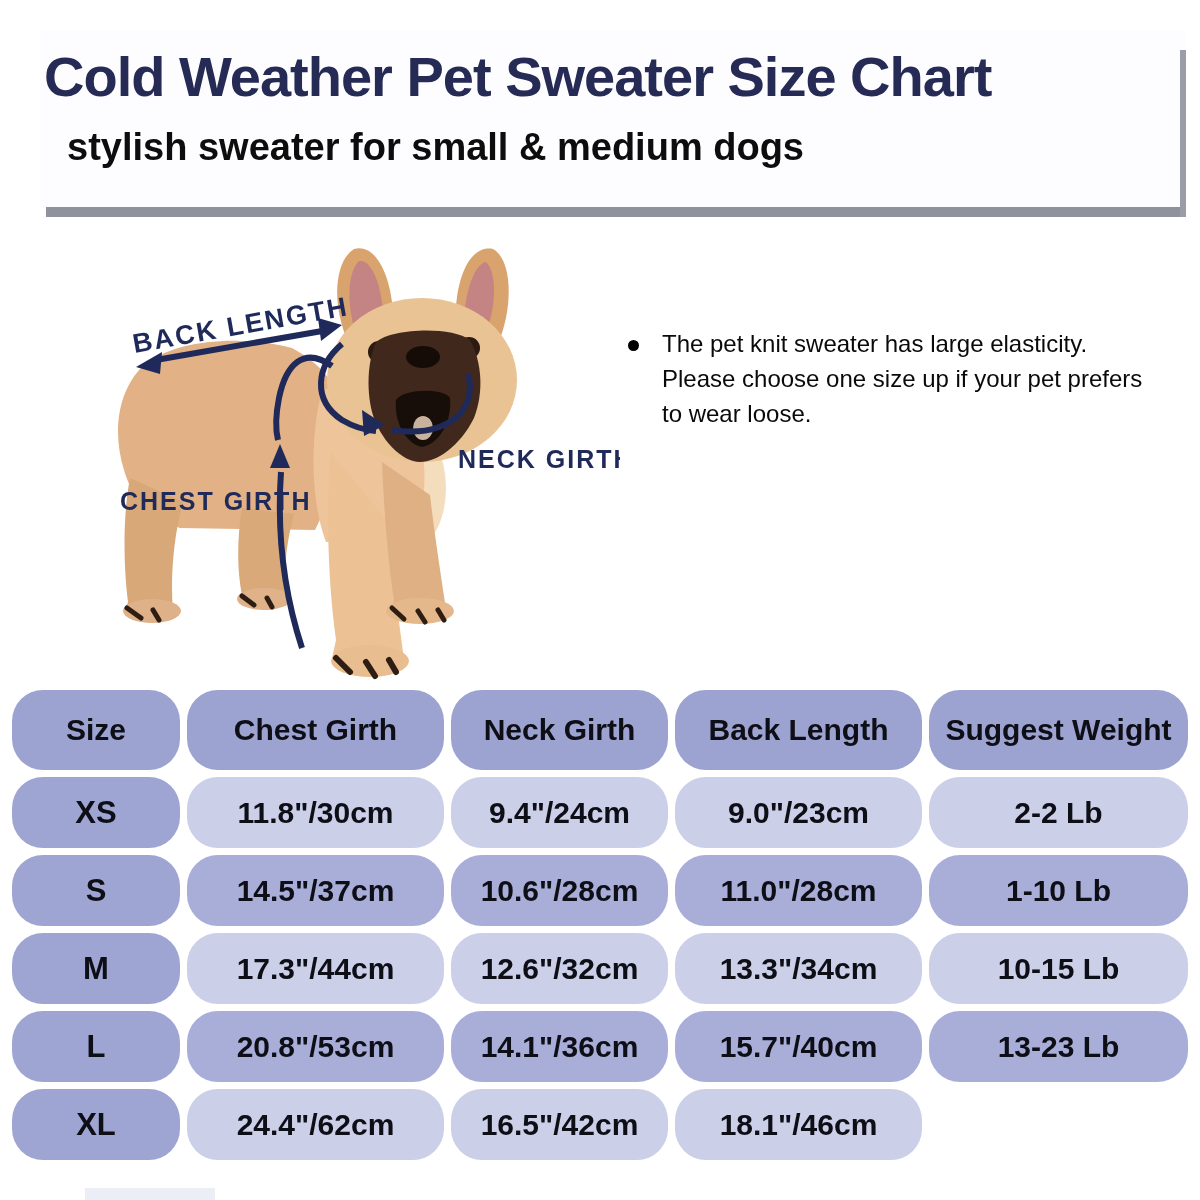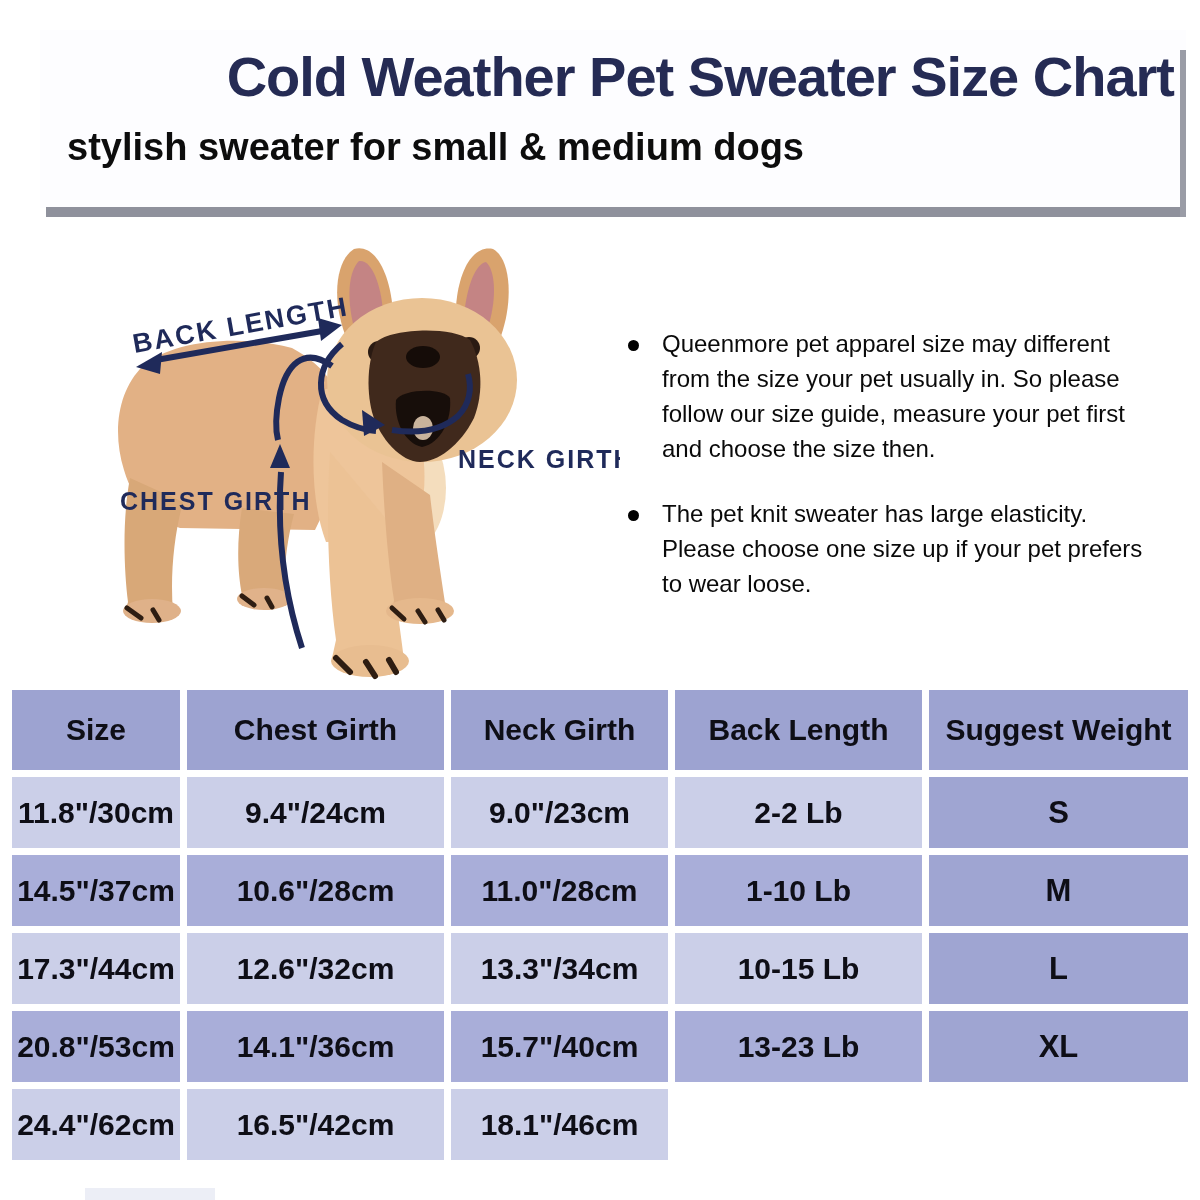--- a/index.html
+++ b/index.html
@@ -6,21 +6,20 @@
   body{
     width:1200px;height:1200px;position:relative;overflow:hidden;
     background:#ffffff;font-family:"Liberation Sans",sans-serif;
   }
   
   .header-box{position:absolute;left:40px;top:30px;width:1146px;height:178px;background:#fdfdff;}
   .page-title{
     position:absolute;left:4px;top:14px;width:1130px;
     font-size:56px;font-weight:bold;letter-spacing:-1px;color:#252b54;
     white-space:nowrap;
-    text-align:right;
   }
   .page-subtitle{
     position:absolute;left:3px;top:96px;
     font-size:38px;font-weight:bold;color:#0d0d0d;white-space:nowrap;margin-left:24px;
   }
   .shadow-bottom{position:absolute;left:46px;top:207px;width:1140px;height:10px;background:#8f919c;}
   .shadow-right{position:absolute;left:1180px;top:50px;width:6px;height:167px;background:#9a9ca6;}
   
   .dog-svg{position:absolute;left:80px;top:240px;width:540px;height:450px;}
   .ann-text{fill:#1f2a5a;font-family:"Liberation Sans",sans-serif;font-weight:bold;letter-spacing:2px;}
@@ -34,21 +33,21 @@
   
   .size-table{
     position:absolute;left:12px;top:690px;
     display:grid;
     grid-template-columns:168px 257px 217px 247px 259px;
     grid-template-rows:80px 71px 71px 71px 71px 71px;
     gap:7px;
   }
   .cell{
     display:flex;align-items:center;justify-content:center;
-    font-weight:bold;color:#0e0e16;font-size:30px;
+    font-weight:bold;color:#0e0e16;font-size:30px;border-radius:31px;
   }
   .hd{background:#9da3d1;}
   .sz{background:#9fa5d2;font-size:31px;}
   .light{background:#cbcfe8;}
   .med{background:#a9aed9;}
   
   .bottom-strip{position:absolute;left:85px;top:1188px;width:130px;height:12px;background:#ecEEf6;background:#eceef6;}
 </style>
 </head>
 <body>
@@ -116,41 +115,35 @@
     <polygon points="200,204 190,228 210,228"></polygon>
   </g>
   <text x="162" y="94" transform="rotate(-10 162 94)" text-anchor="middle" font-size="27" class="ann-text">BACK LENGTH</text>
   <text x="378" y="228" font-size="25" class="ann-text">NECK GIRTH</text>
   <text x="40" y="270" font-size="25" class="ann-text">CHEST GIRTH</text>
 </svg>
 
 <div class="notes">
   <div class="note">
     <span class="note-dot"></span>
-    <span class="note-text">Queenmore pet apparel size may different
-from the size your pet usually in. So please
-follow our size guide, measure your pet first
-and choose the size then.</span>
-  </div>
-  <div class="note">
-    <span class="note-dot"></span>
     <span class="note-text">The pet knit sweater has large elasticity.
 Please choose one size up if your pet prefers
 to wear loose.</span>
   </div>
 </div>
 
 <div class="size-table">
 
   <div class="cell hd">Size</div>
   <div class="cell hd">Chest Girth</div>
   <div class="cell hd">Neck Girth</div>
   <div class="cell hd">Back Length</div>
   <div class="cell hd">Suggest Weight</div>
 
+  <div class="cell sz">XS</div>
   <div class="cell light">11.8"/30cm</div>
   <div class="cell light">9.4"/24cm</div>
   <div class="cell light">9.0"/23cm</div>
   <div class="cell light">2-2 Lb</div>
 
   <div class="cell sz">S</div>
   <div class="cell med">14.5"/37cm</div>
   <div class="cell med">10.6"/28cm</div>
   <div class="cell med">11.0"/28cm</div>
   <div class="cell med">1-10 Lb</div>

